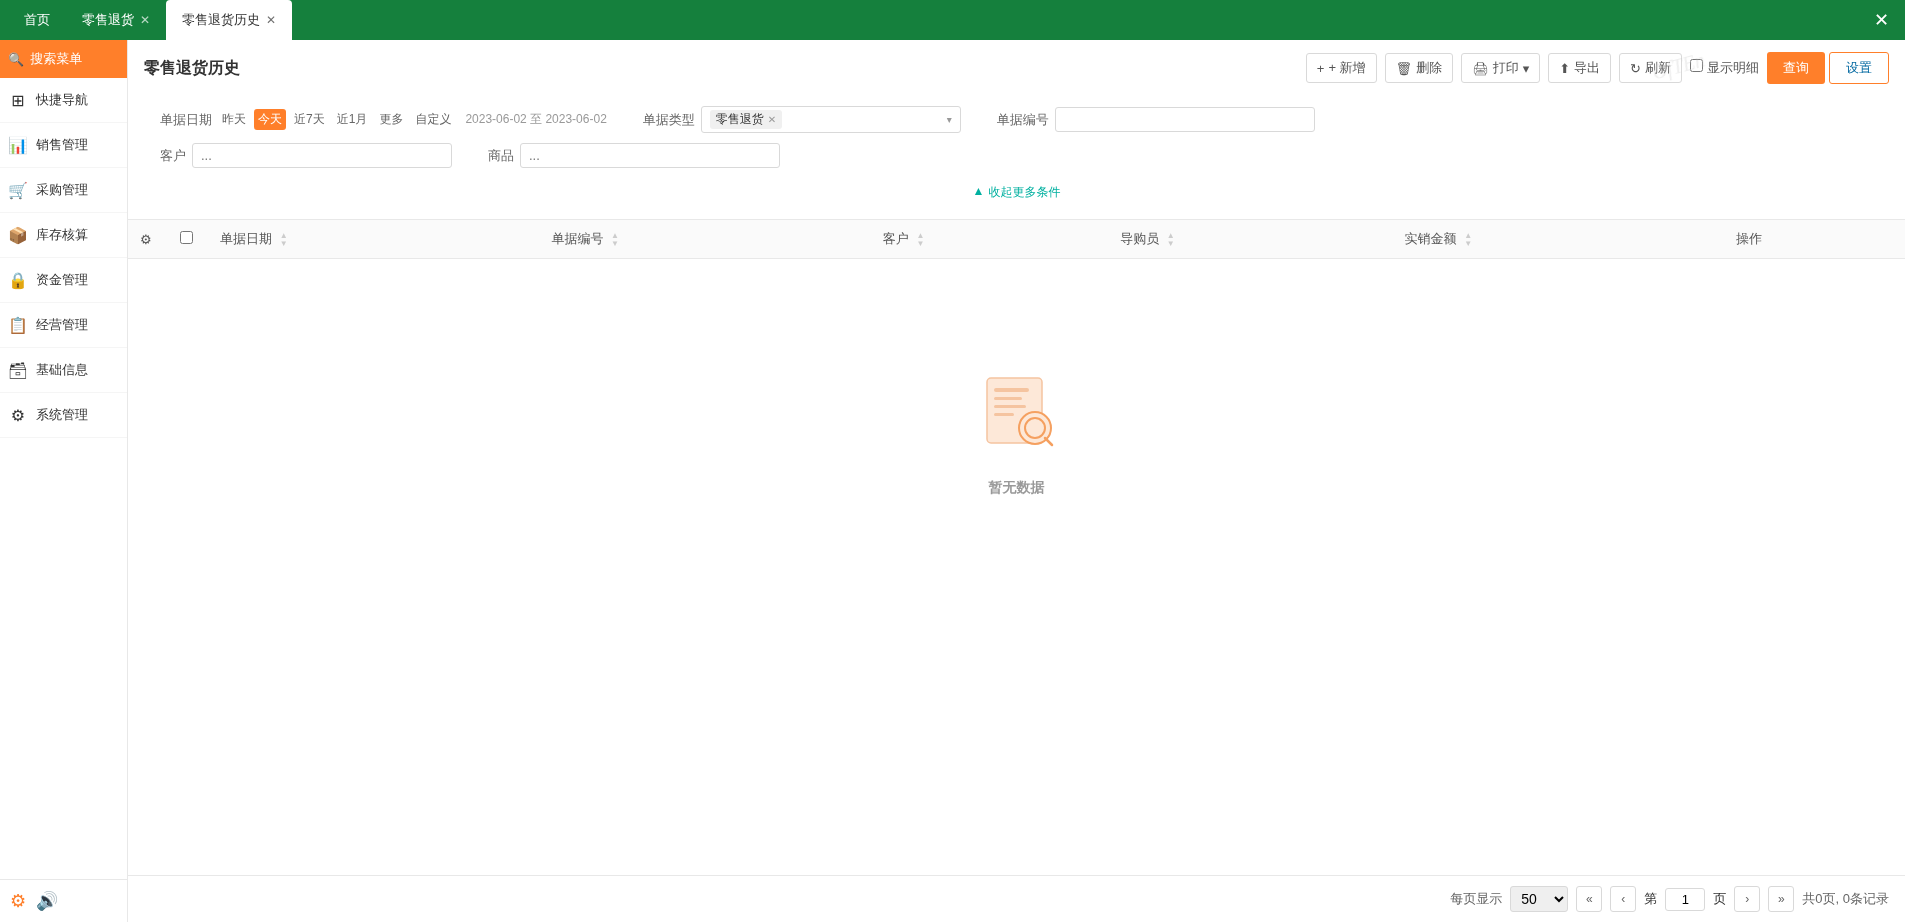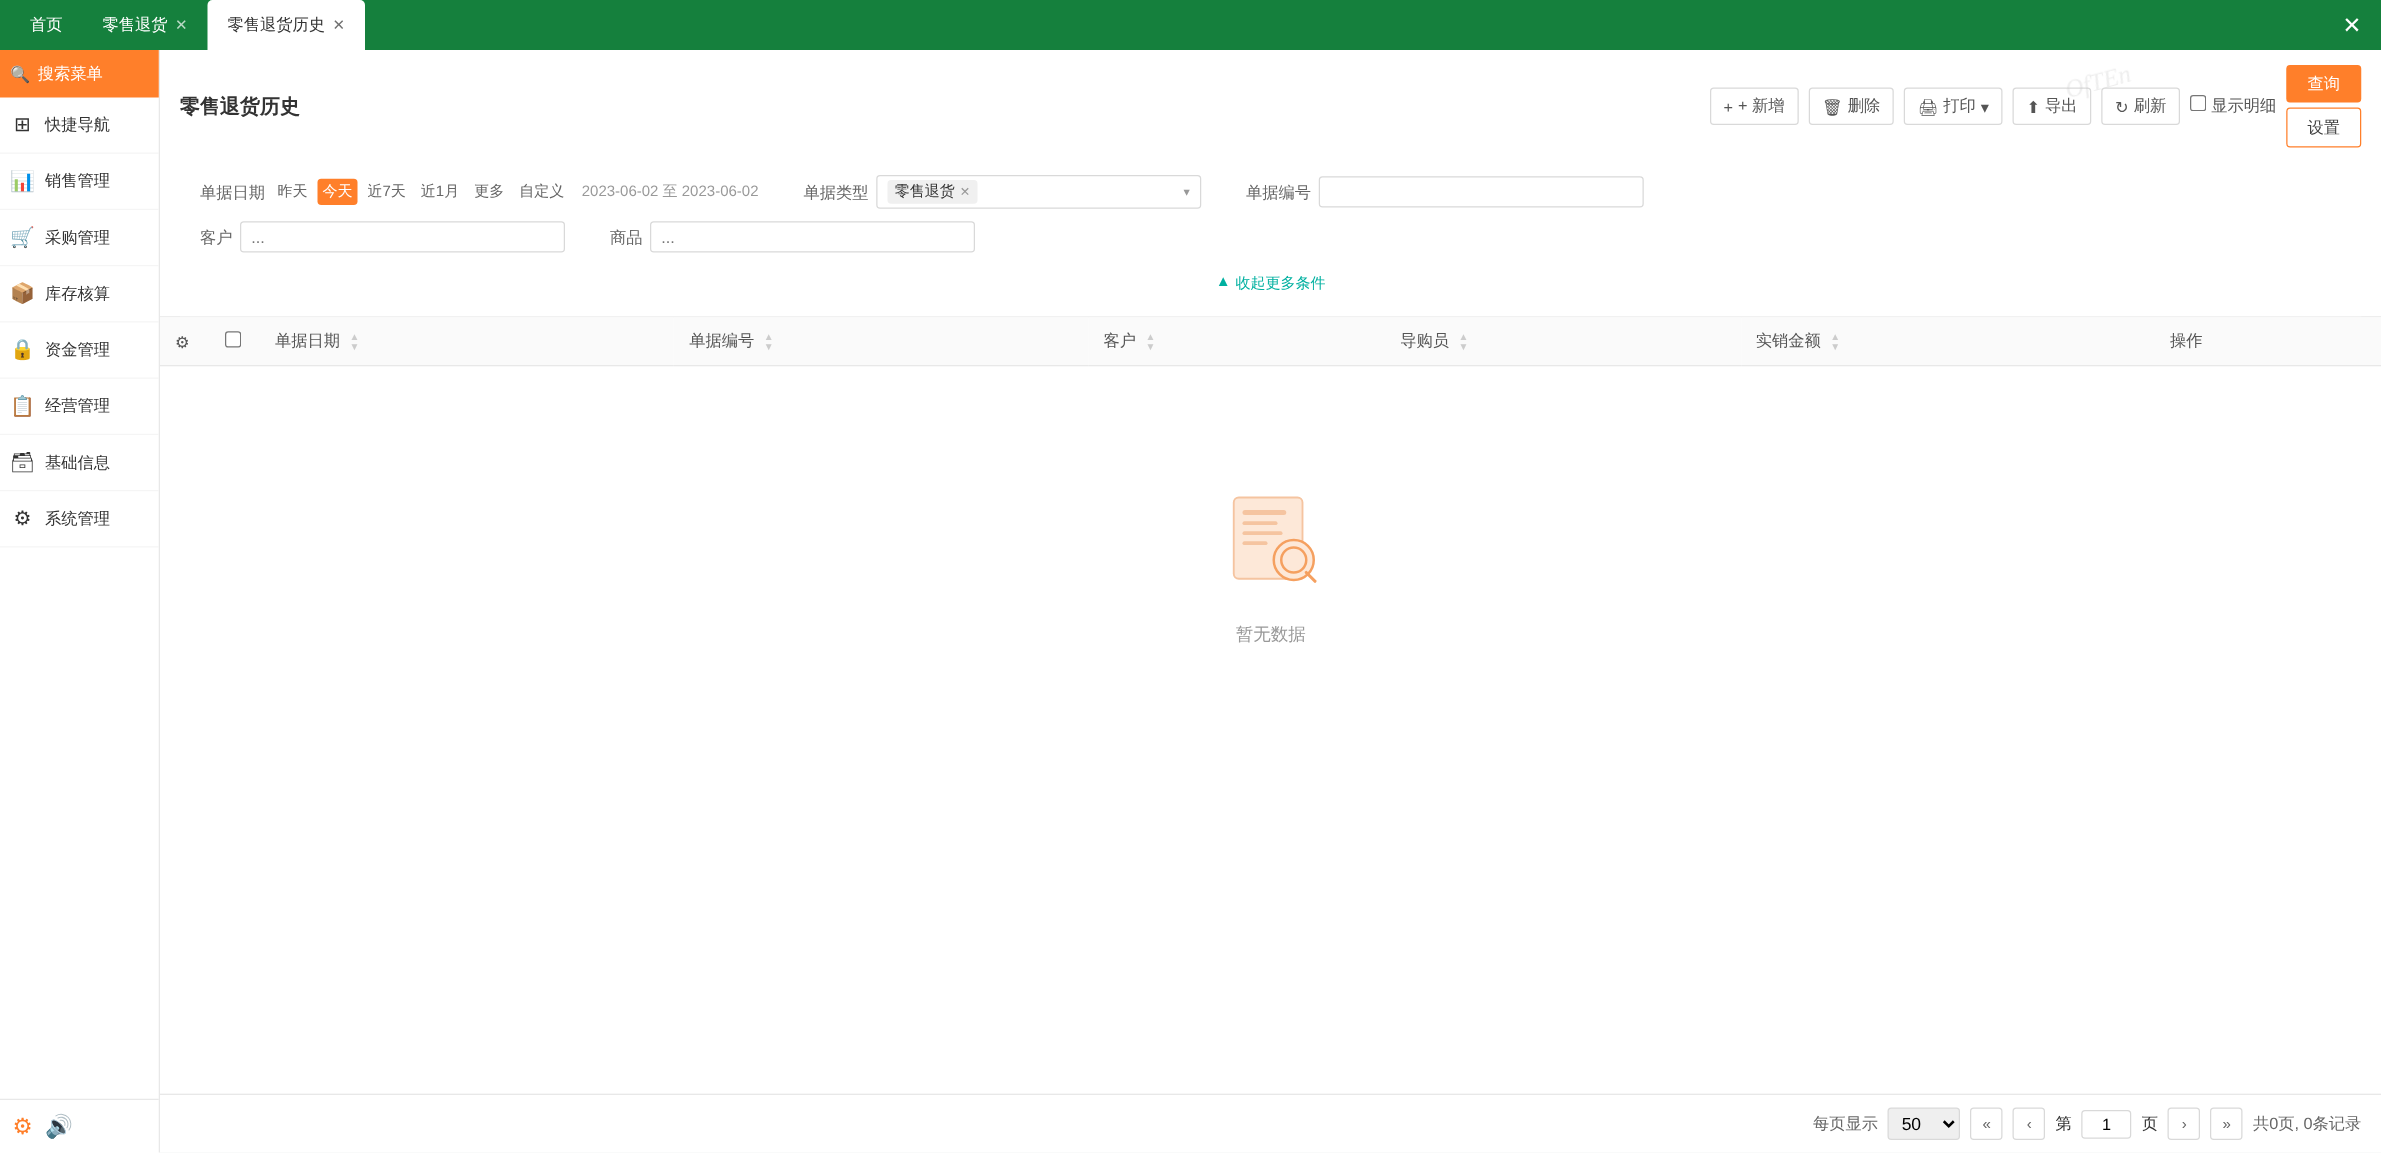--- a/index.html
+++ b/index.html
@@ -159,21 +159,21 @@
       background: #ff7f2a;
       color: #fff;
       border: none;
       padding: 6px 16px;
       border-radius: 3px;
       cursor: pointer;
       font-size: 13px;
     }
     .btn-settings {
       background: #fff;
-      color: #404040;
+      color: #0369a1;
       border: 1px solid #ff7f2a;
       padding: 6px 16px;
       border-radius: 3px;
       cursor: pointer;
       font-size: 13px;
     }
     .show-detail-checkbox {
       display: flex;
       align-items: flex-start;
       gap: 4px;
@@ -301,22 +301,23 @@
       flex-direction: column;
       margin-left: 4px;
       vertical-align: middle;
     }
     .data-table th .sort-icon {
       font-size: 8px;
       line-height: 1;
       color: #ccc;
     }
     .data-table td {
-      padding: 10px 12px;
+      padding: 24px 12px;
       border-bottom: 1px solid #f0f0f0;
+      font-weight: bold;
     }
     .th-checkbox {
       width: 40px;
       text-align: center;
     }
     .th-settings {
       width: 40px;
       text-align: center;
     }
     .th-actions {
@@ -490,21 +491,21 @@
             <span>导出</span>
           </button>
           <button class="toolbar-btn">
             <span>↻</span>
             <span>刷新</span>
           </button>
           <label class="show-detail-checkbox">
             <input type="checkbox" style="">
             <span>显示明细</span>
           </label>
-          <div style="display:flex; flex-direction:column; gap:4px;">
+          <div style="display:flex; gap:4px;">
             <button class="btn-query">查询</button>
             <button class="btn-settings">设置</button>
           </div>
         </div>
       </div>
 
       <div class="filter-area">
         <div class="filter-row">
 
           <div class="filter-item">

